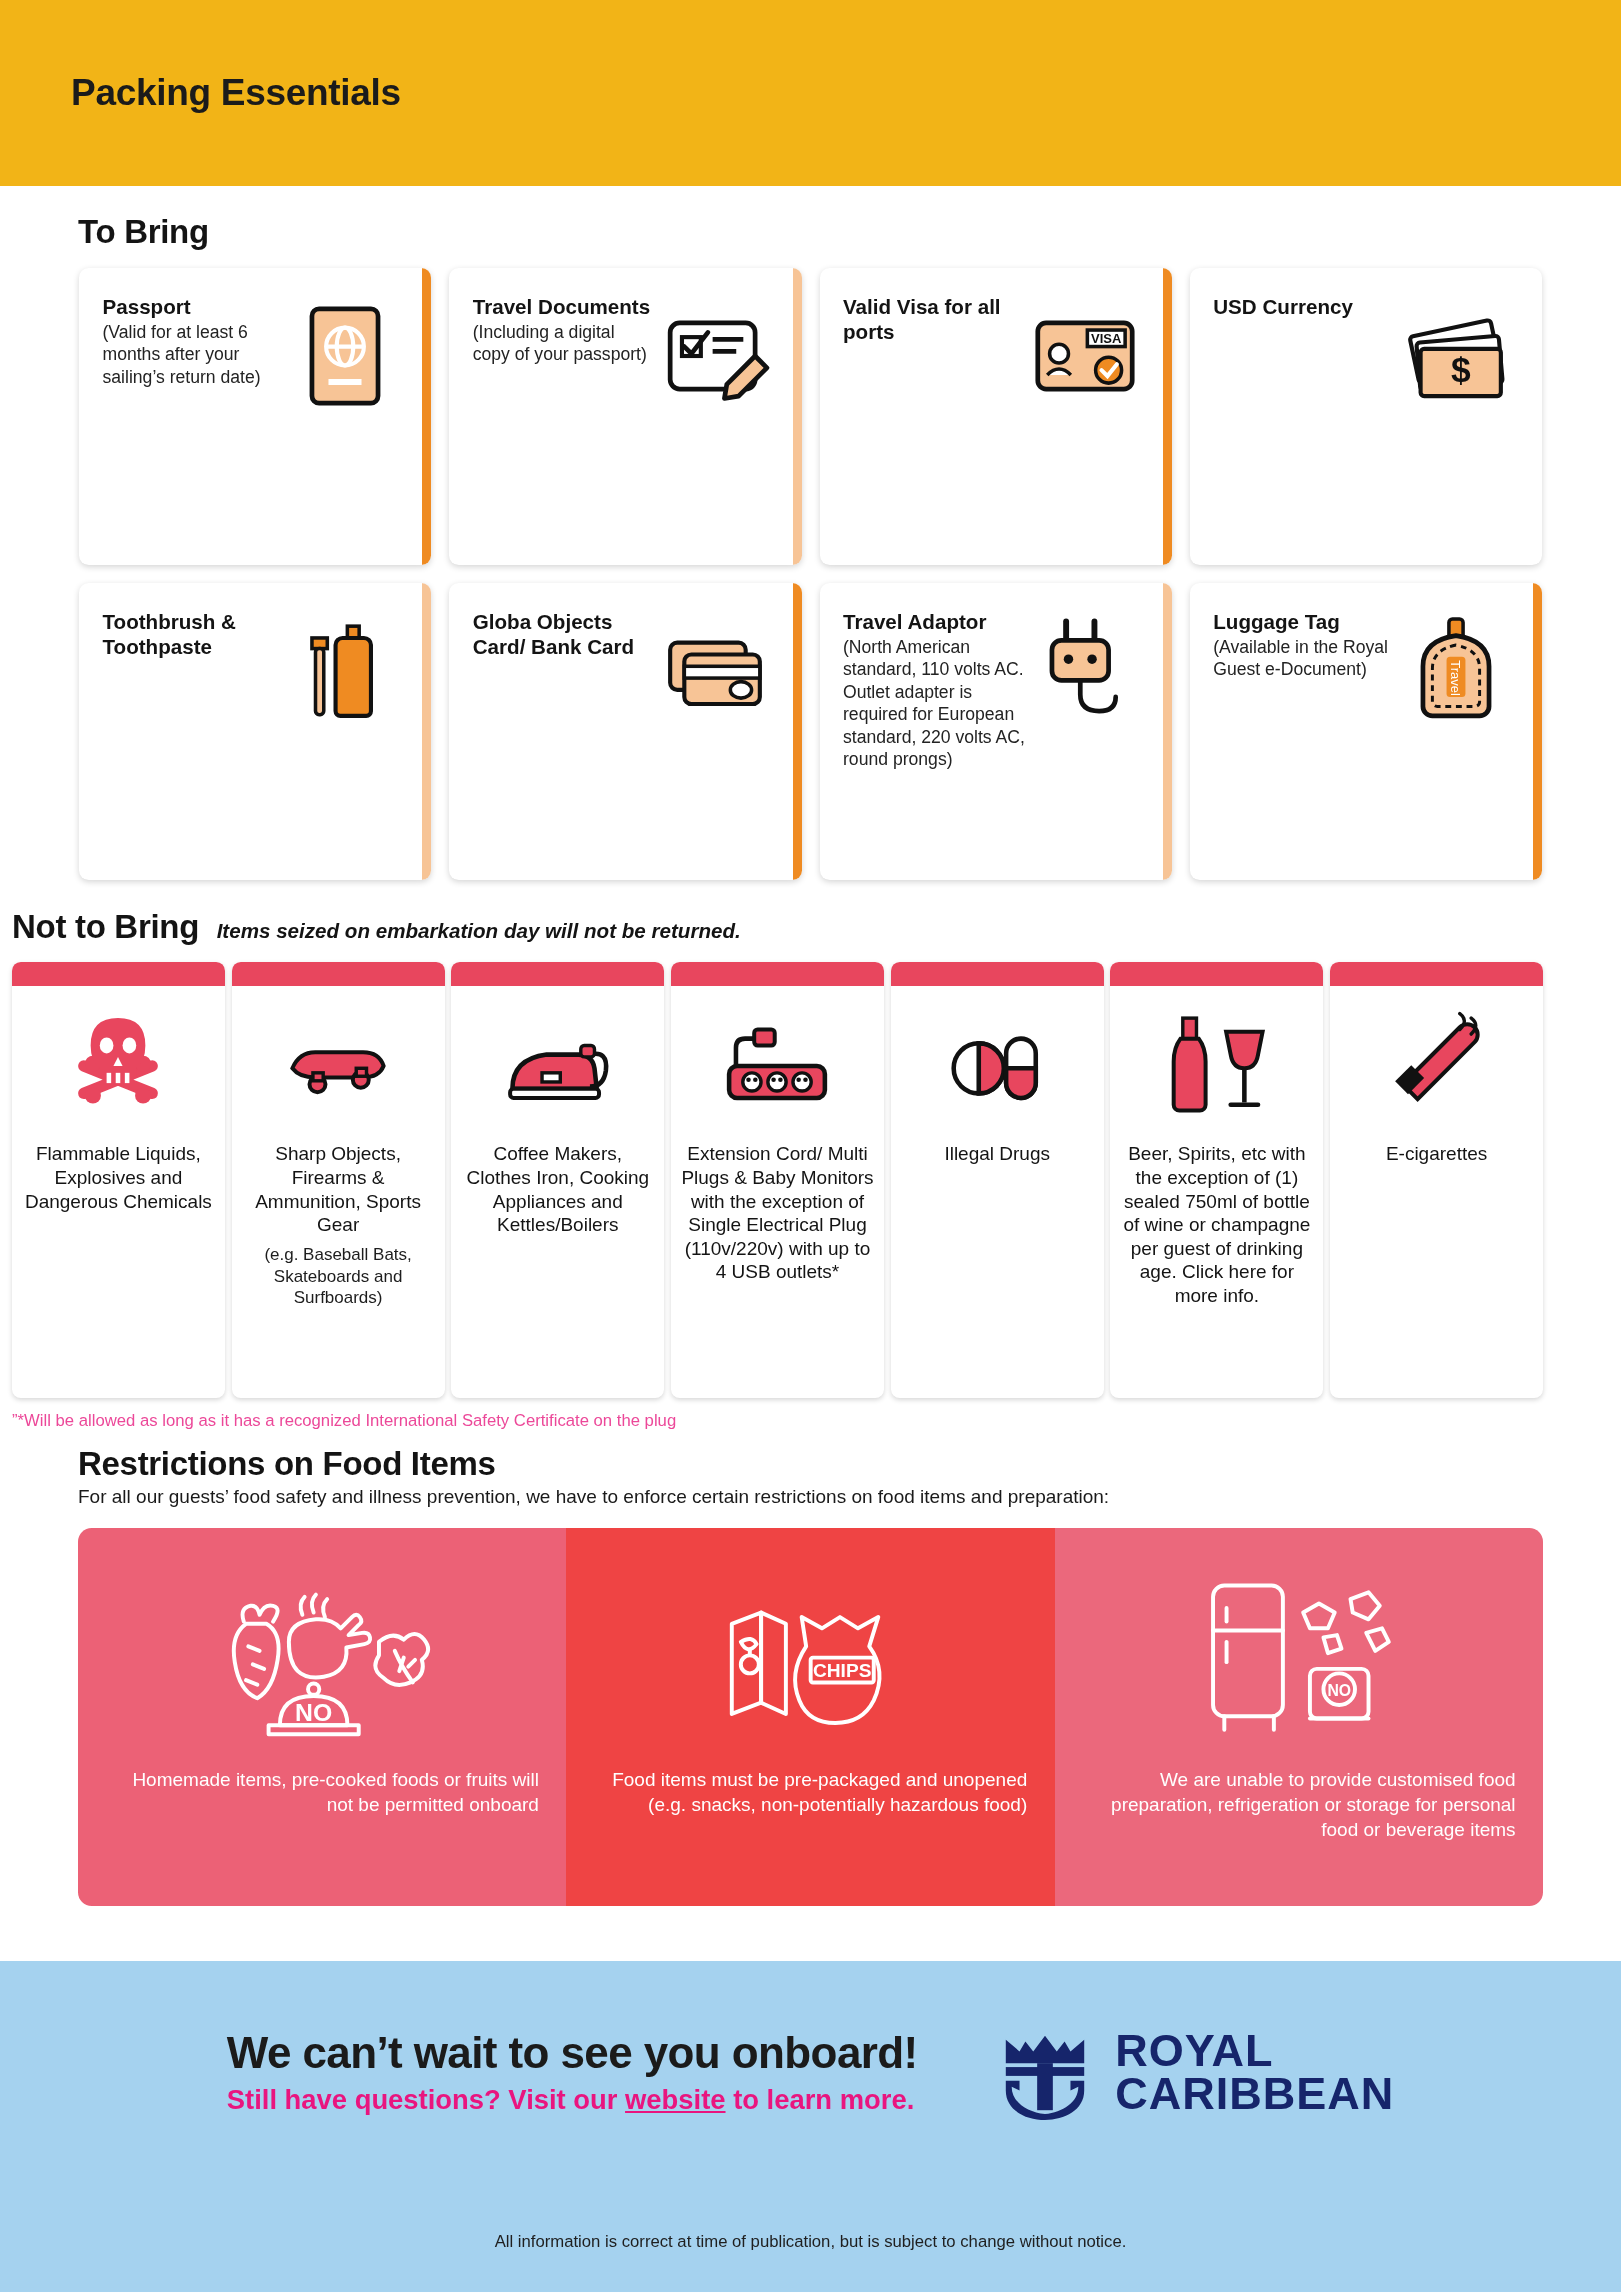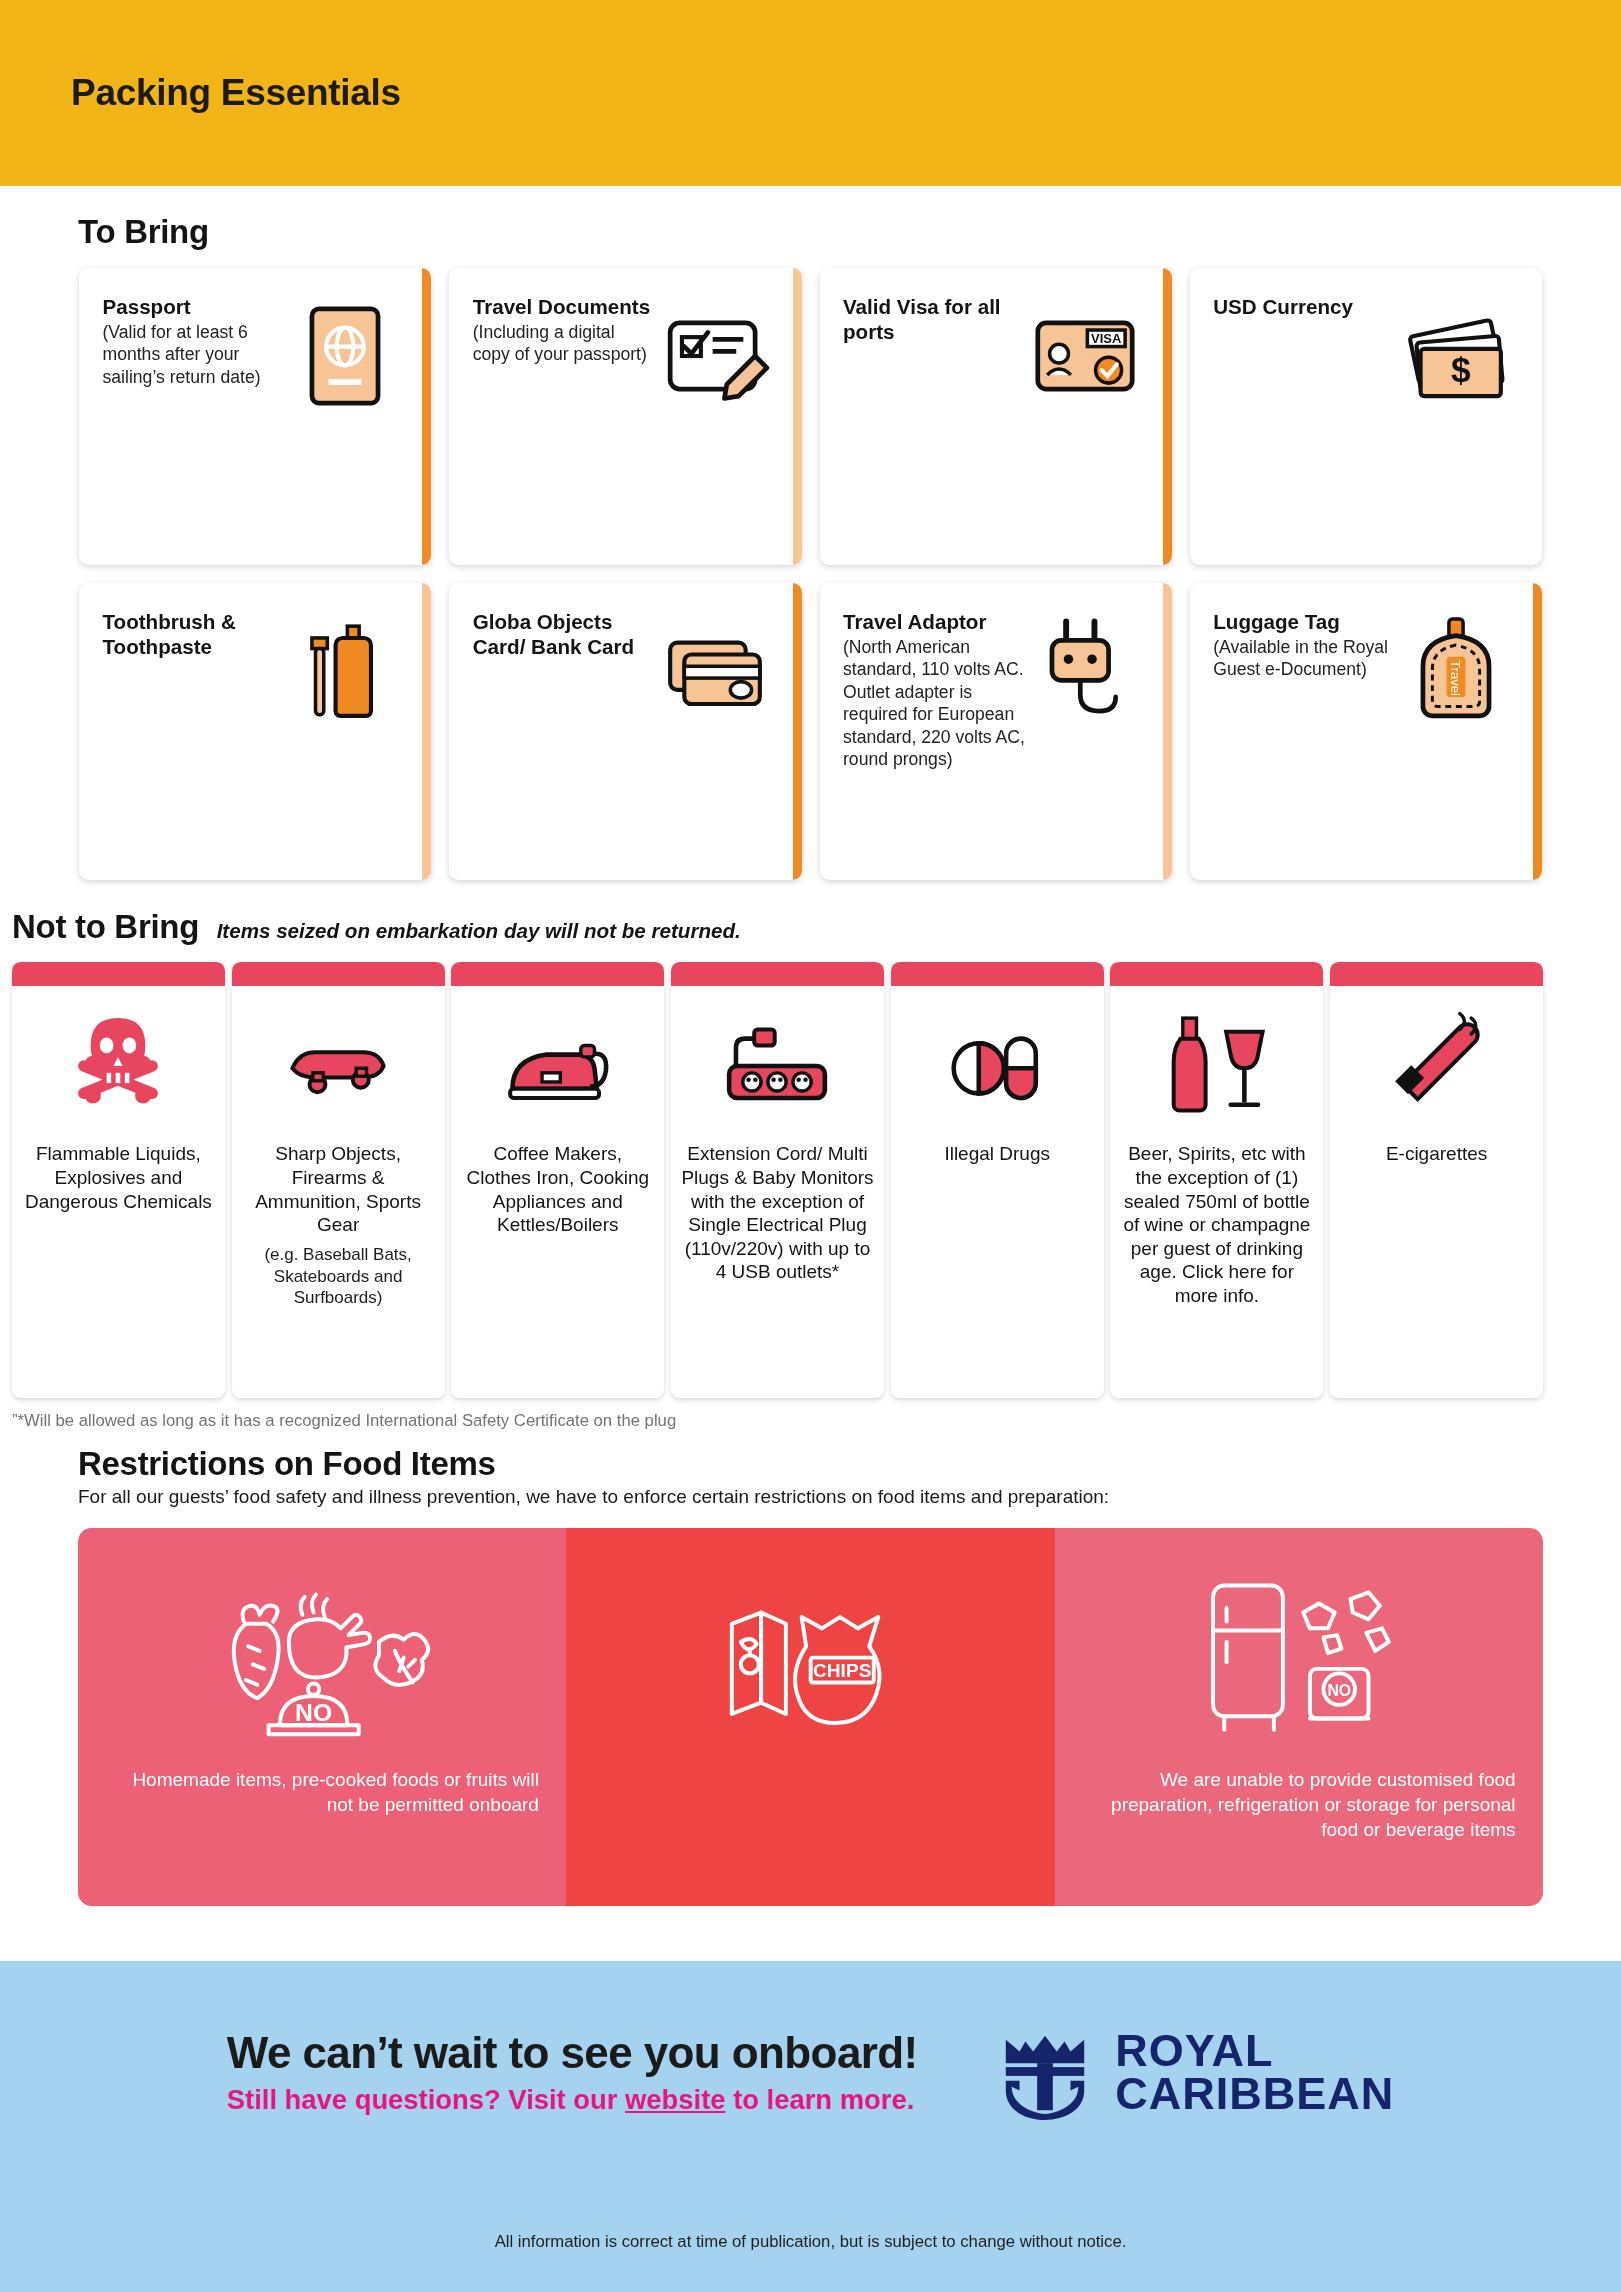--- a/index.html
+++ b/index.html
@@ -142,21 +142,21 @@
   }
   .nb-note {
     text-align: center;
     padding: 7.8px 11.8px 0 11.8px;
     font-size: 17px;
     line-height: 1.24;
     color: #1d1d1d;
   }
   .footnote {
     font-size: 16.7px;
-    color: #737373;
+    color: #ec4899;
     margin-top: 12.7px;
   }
 
   
   .food-intro {
     font-size: 19px;
     color: #1a1a1a;
     margin-top: 3.9px;
     margin-bottom: 19.6px;
   }
@@ -523,20 +523,21 @@
                 <path d="M56 36 l22 10 v80 l-22 -10 z"></path>
     <path d="M38 62 q10 -6 14 2 q-8 10 -14 -2 z"></path>
                 <circle cx="46" cy="82" r="8"></circle>
                 <path d="M46 74 v-6"></path>
     <path d="M92 40 l18 10 l16 -10 l16 10 l18 -10 l-8 26 q16 22 4 48 q-10 20 -34 20 q-24 0 -32 -20 q-10 -24 6 -48 z"></path>
     <rect x="100" y="76" width="56" height="22" rx="2"></rect>
   </g>
               <text x="128" y="93" font-family="Liberation Sans,sans-serif" font-size="17" font-weight="bold" fill="#fff" text-anchor="middle">CHIPS</text>
             </svg>
           </div>
+    <div class="food-cap">Food items must be pre-packaged and unopened (e.g. snacks, non-potentially hazardous food)</div>
         </div>
         <div class="food-col c3">
     <div class="food-ico">
             <svg viewBox="0 0 200 150">
               <g fill="none" stroke="#fff" stroke-width="3.5" stroke-linejoin="round" stroke-linecap="round">
     <rect x="24" y="12" width="62" height="116" rx="10"></rect>
                 <line x1="24" y1="52" x2="86" y2="52"></line>
     <line x1="36" y1="32" x2="36" y2="44"></line>
                 <line x1="36" y1="62" x2="36" y2="80"></line>
     <line x1="34" y1="128" x2="34" y2="140"></line>

